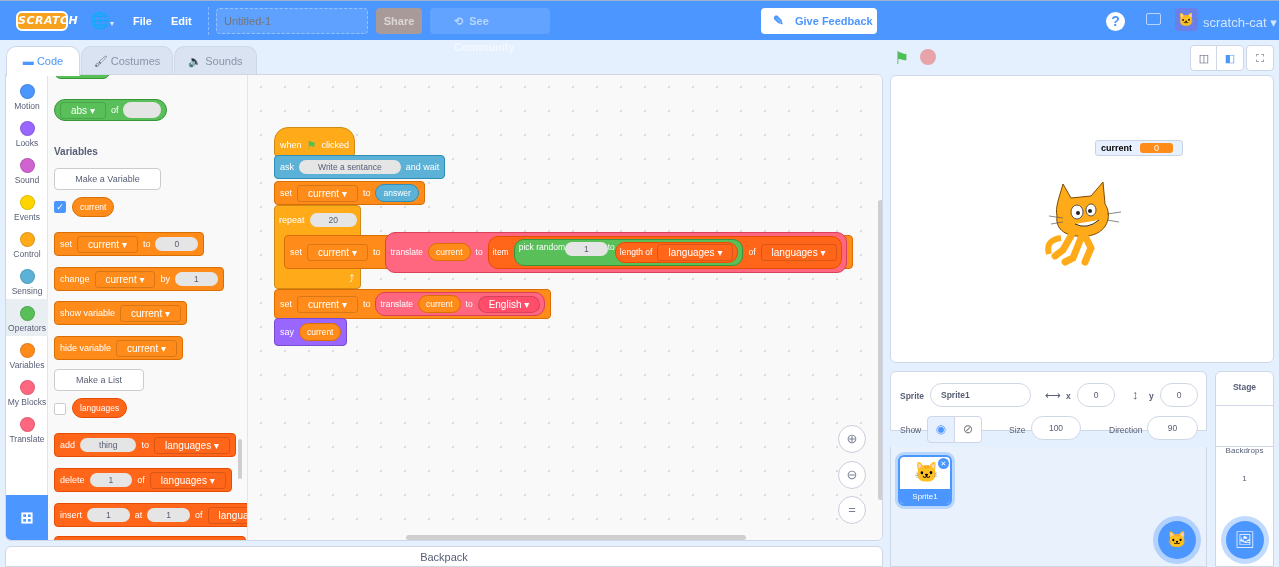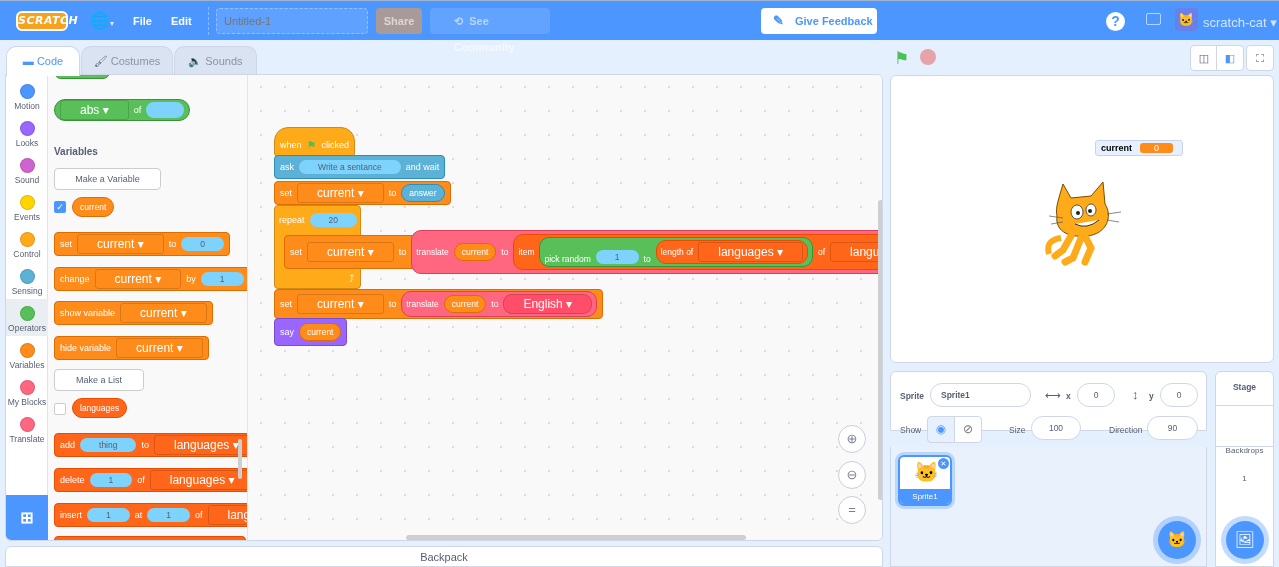--- a/index.html
+++ b/index.html
@@ -29,22 +29,22 @@
 #palette{left:42px;top:0;width:200px;height:466px;background:#f9f9f9;border-right:1px solid #e5e5e5;overflow:hidden}
 #workspace{left:243px;top:0;width:635px;height:466px;background-color:#f9f9f9;background-image:radial-gradient(circle,#dcdde3 0.8px,transparent 1px);background-size:24px 24px}
 
 .blk{position:absolute;height:24px;border-radius:4px;color:#fff;font-size:9px;display:flex;align-items:center;padding:0 5px;gap:5px;white-space:nowrap}
 .blk.orange{background:#ff8c1a;border:1px solid #db6e00}
 .blk.dorange{background:#ff661a;border:1px solid #e64d00}
 .blk.yellow{background:#ffab19;border:1px solid #cf8b17}
 .blk.blue{background:#5cb1d6;border:1px solid #2e8eb8}
 .blk.purple{background:#9966ff;border:1px solid #774dcb}
 .blk.green{background:#59c059;border:1px solid #389438;border-radius:12px}
-.oval{background:#7dd3fc;color:#575e75;border-radius:10px;padding:2px 19px;font-size:8.5px;min-width:18px;text-align:center}
-.dd{border:1px solid rgba(0,0,0,0.15);border-radius:3px;padding:2px 19px;font-size:12px;color:#fff}
+.oval{background:#e5e5e5;color:#575e75;border-radius:10px;padding:2px 19px;font-size:8.5px;min-width:18px;text-align:center}
+.dd{border:1px solid rgba(0,0,0,0.15);border-radius:3px;padding:2px 10px;font-size:10px;color:#fff}
 .dd::after{content:" ▾"}
 .rep{border-radius:10px;padding:3px 7px;font-size:8.5px;color:#fff}
 .rep.orange{background:#ff8c1a;border:1px solid #db6e00}
 .rep.dorange{background:#ff661a;border:1px solid #e64d00}
 .rep.blue{background:#5cb1d6;border:1px solid #2e8eb8}
 .rep.pink{background:#ff6680;border:1px solid #d9405a}
 .rep.green{background:#59c059;border:1px solid #389438}
 .pal-btn{position:absolute;left:6px;width:107px;height:22px;background:#fff;border:1px solid #ccc;border-radius:4px;font-size:9px;text-align:center;line-height:20px;color:#575e75}
 .zoom-btn{position:absolute;width:28px;height:28px;border-radius:50%;background:#fff;border:1px solid #ccd;text-align:center;line-height:26px;color:#7b8195;font-size:13px}
 #stage{left:890px;top:75px;width:384px;height:288px;background:#fff;border:1px solid #cfd6e6;border-radius:6px;overflow:hidden}
@@ -199,21 +199,21 @@
     <div class="blk orange" style="left:35px;top:160px;height:34px;border-radius:4px">
       <span>set</span>
         <span class="dd">current</span>
         <span>to</span>
       <span class="rep pink" style="display:flex;gap:5px;align-items:center;padding:3px 4px">
         <span>translate</span>
           <span class="rep orange">current</span>
           <span>to</span>
         <span class="rep dorange" style="display:flex;gap:5px;align-items:center;padding:2px 4px">
           <span>item</span>
-          <span class="rep green" style="display:flex;gap:5px;align-items:flex-end;padding:2px 4px">
+          <span class="rep green" style="display:flex;align-items:flex-start;padding:2px 4px">
             <span>pick random</span>
               <span class="oval">1</span>
               <span>to</span>
             <span class="rep dorange" style="display:flex;gap:5px;align-items:center;padding:1px 4px">
                 <span>length of</span>
                 <span class="dd">languages</span>
               </span>
           </span>
           <span>of</span>
             <span class="dd">languages</span>

